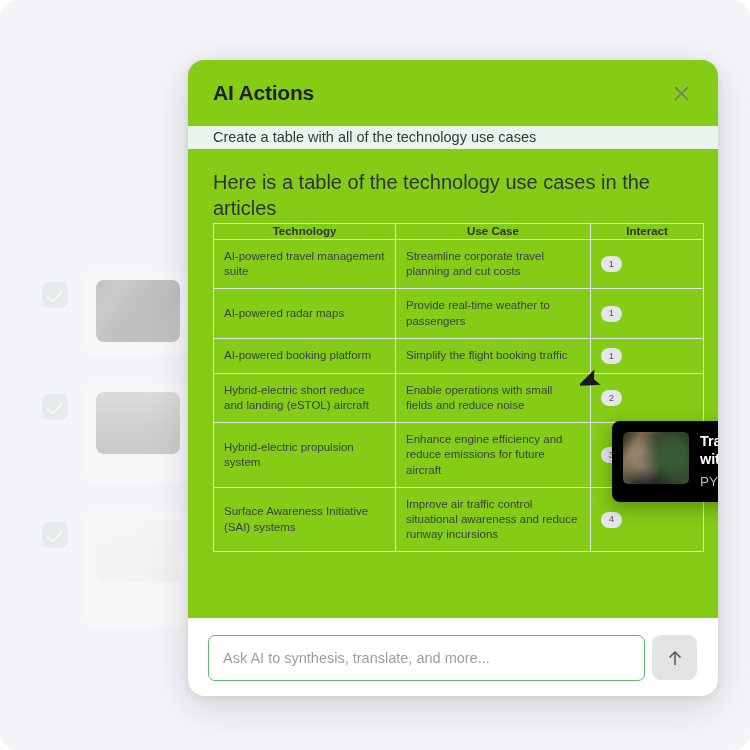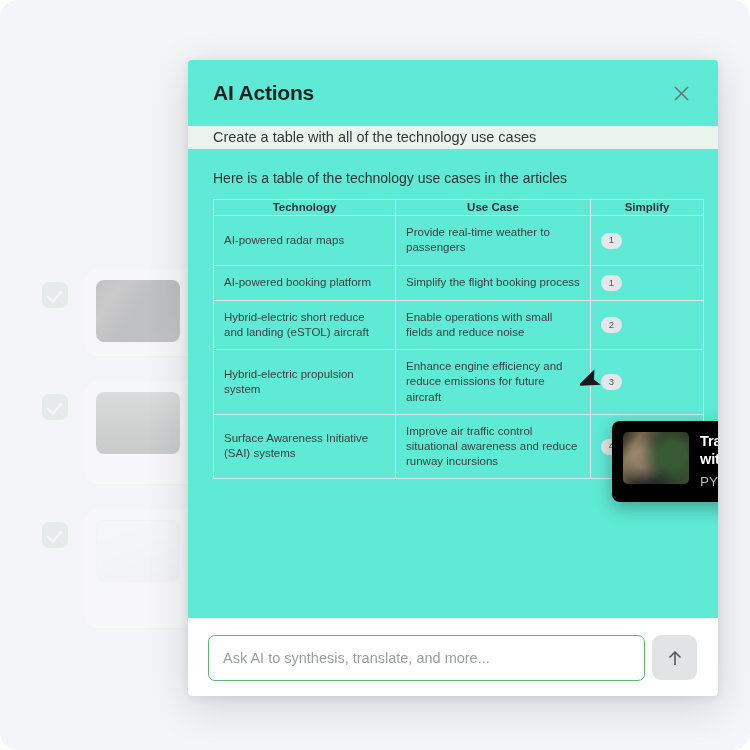--- a/index.html
+++ b/index.html
@@ -112,22 +112,22 @@
   .bg-skel.w1 { width: 96%; }
   .bg-skel.w2 { width: 72%; }
 
   
   #modal {
     position: absolute;
     left: 188px;
     top: 60px;
     width: 530px;
     height: 636px;
-    background: #5eead4;
-    border-radius: 4px;
+    background: #84cc16;
+    border-radius: 16px;
     box-shadow: 0 10px 40px rgba(20,25,40,0.16), 0 2px 8px rgba(20,25,40,0.08);
     display: flex;
     flex-direction: column;
     overflow: hidden;
     justify-content: flex-end;
   }
 
   #modal-header {
     height: 66px;
     flex: 0 0 auto;
@@ -163,23 +163,23 @@
     line-height: 1.3;
   }
 
   #answer-area {
     flex: 1 1 auto;
     overflow: hidden;
     padding: 20px 25px 0 25px;
     position: relative;
   }
   #answer-lead {
-    font-size: 14px;
+    font-size: 20px;
     color: #2f3338;
-    margin-bottom: 12px;
+    margin-bottom: 2px;
     line-height: 1.3;
   }
 
   table#use-case-table {
     width: 100%;
     border-collapse: collapse;
     table-layout: fixed;
     font-size: 11.5px;
     color: #3a3f44;
   }
@@ -391,32 +391,37 @@
       <table id="use-case-table">
         <colgroup>
           <col class="c-tech">
             <col class="c-use">
             <col class="c-ref">
         </colgroup>
         <thead>
           <tr>
             <th>Technology</th>
             <th>Use Case</th>
-            <th>Simplify</th>
+            <th>Interact</th>
           </tr>
         </thead>
         <tbody id="table-body">
             <tr>
+              <td>AI-powered travel management suite</td>
+              <td>Streamline corporate travel planning and cut costs</td>
+              <td><span class="ref-badge">1</span></td>
+            </tr>
+            <tr>
               <td>AI-powered radar maps</td>
               <td>Provide real-time weather to passengers</td>
               <td><span class="ref-badge">1</span></td>
             </tr>
             <tr>
               <td>AI-powered booking platform</td>
-              <td>Simplify the flight booking process</td>
+              <td>Simplify the flight booking traffic</td>
               <td><span class="ref-badge">1</span></td>
             </tr>
             <tr>
               <td>Hybrid-electric short reduce and landing (eSTOL) aircraft</td>
               <td>Enable operations with small fields and reduce noise</td>
               <td><span class="ref-badge">2</span></td>
             </tr>
             <tr>
               <td>Hybrid-electric propulsion system</td>
               <td>Enhance engine efficiency and reduce emissions for future aircraft</td>

